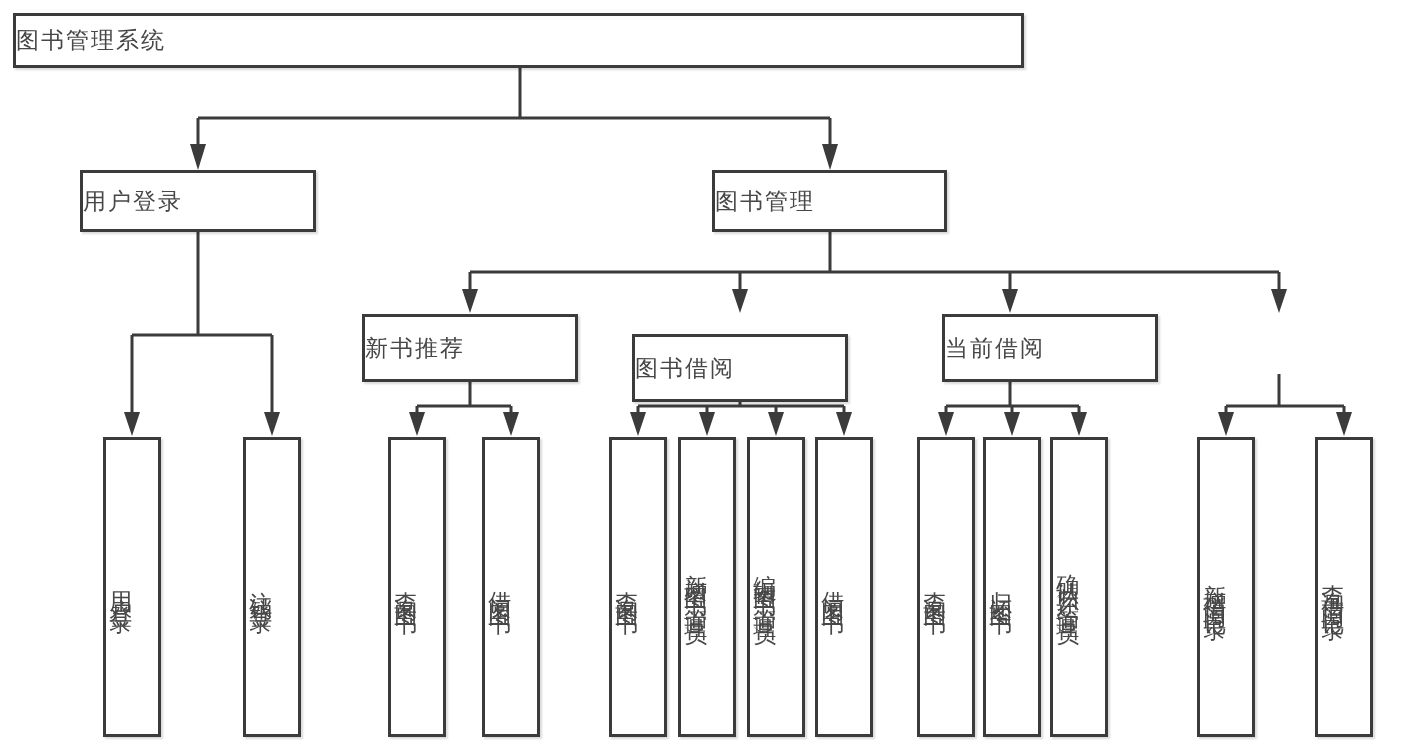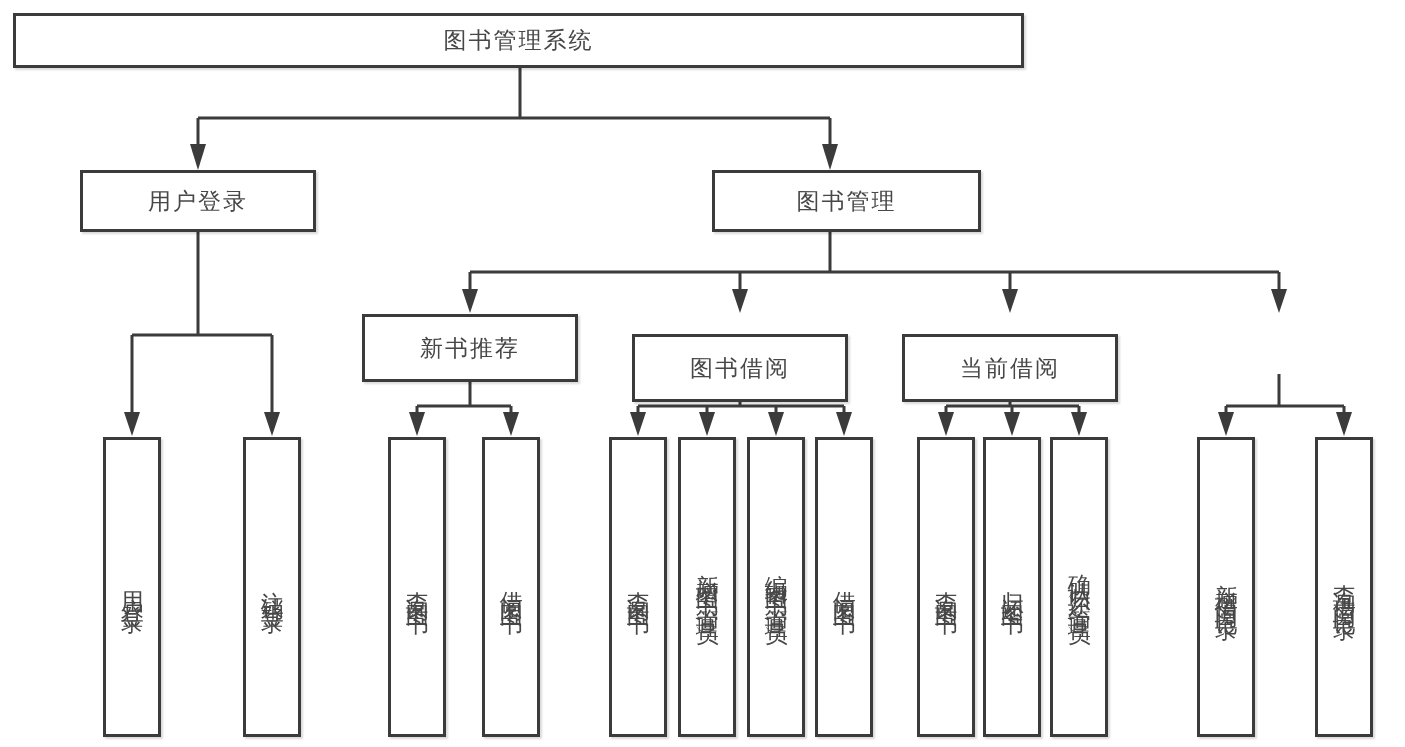--- a/index.html
+++ b/index.html
@@ -19,25 +19,26 @@
     fill: none;
     stroke: var(--line, #3b3b3b);
     stroke-width: 3;
   }
   svg.connectors polygon { fill: var(--line, #3b3b3b); }
   .node {
     position: absolute;
     box-sizing: border-box;
     background: var(--background, #ffffff);
     border: 3px solid var(--border, #3b3b3b);
-    display: flex; align-items: center; justify-content: center;
+    display: flex; align-items: center; 
     color: var(--text, #474747);
     font-size: 23px;
     z-index: 2;
     box-shadow: 2px 2px 2px rgba(0,0,0,0.15);
+    font-family: Liberation Mono, monospace;
   }
   .node .label { letter-spacing: 2px; white-space: nowrap; }
   .root { left: 13px; top: 13px; width: 1011px; height: 55px; }
   .l1   { top: 170px; height: 62px; }
   .mid  { top: 314px; width: 216px; height: 68px; }
   .leaf { top: 437px; width: 58px; height: 300px; }
   .leaf .vtext {
     writing-mode: vertical-rl;
     text-orientation: mixed;
     letter-spacing: 7px;
@@ -94,31 +95,31 @@
     <polygon points="1336,412 1352,412 1344,436"></polygon>
   </svg>
 
   <div class="node root">
     <span class="label">图书管理系统</span>
   </div>
 
   <div class="node l1" style="left:80px; width:236px;">
     <span class="label">用户登录</span>
   </div>
-  <div class="node l1" style="left:712px; width:269px;">
+  <div class="node l1" style="left:712px; width:235px;">
     <span class="label">图书管理</span>
   </div>
 
   <div class="node mid" style="left:362px;">
     <span class="label">新书推荐</span>
   </div>
   <div class="node mid" style="left:632px;margin-top:20px;">
     <span class="label">图书借阅</span>
   </div>
-  <div class="node mid" style="left:902px;margin-top:20px;">
+  <div class="node mid" style="left:942px;">
     <span class="label">当前借阅</span>
   </div>
 
   <div class="node leaf" style="left:103px;">
     <span class="vtext">用户登录</span>
   </div>
   <div class="node leaf" style="left:243px;">
     <span class="vtext">注销登录</span>
   </div>
 

